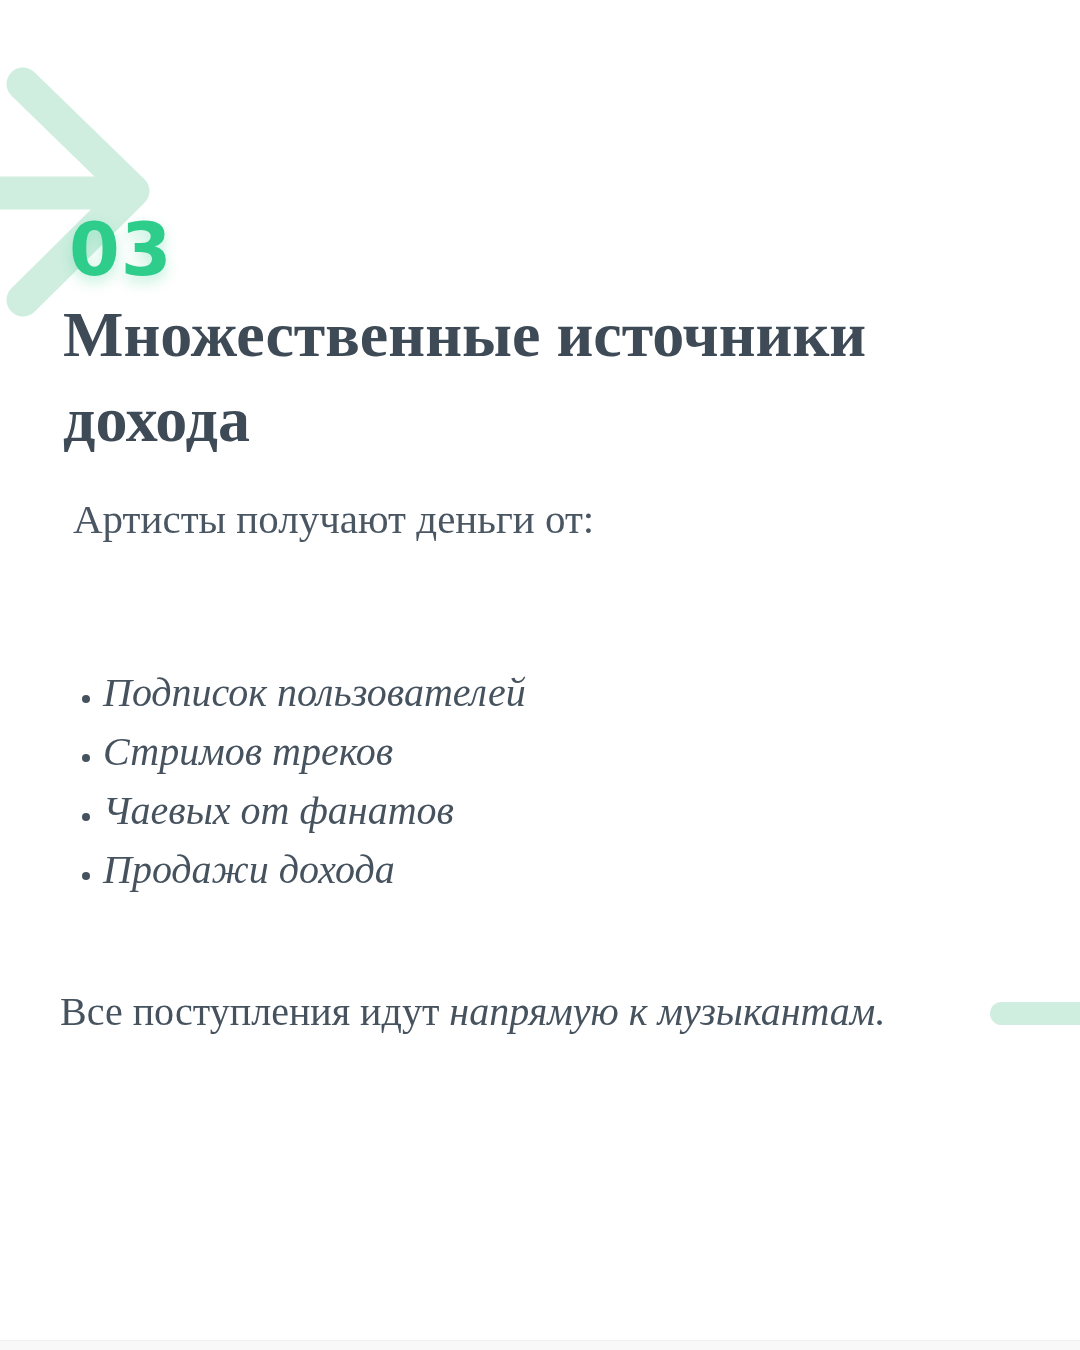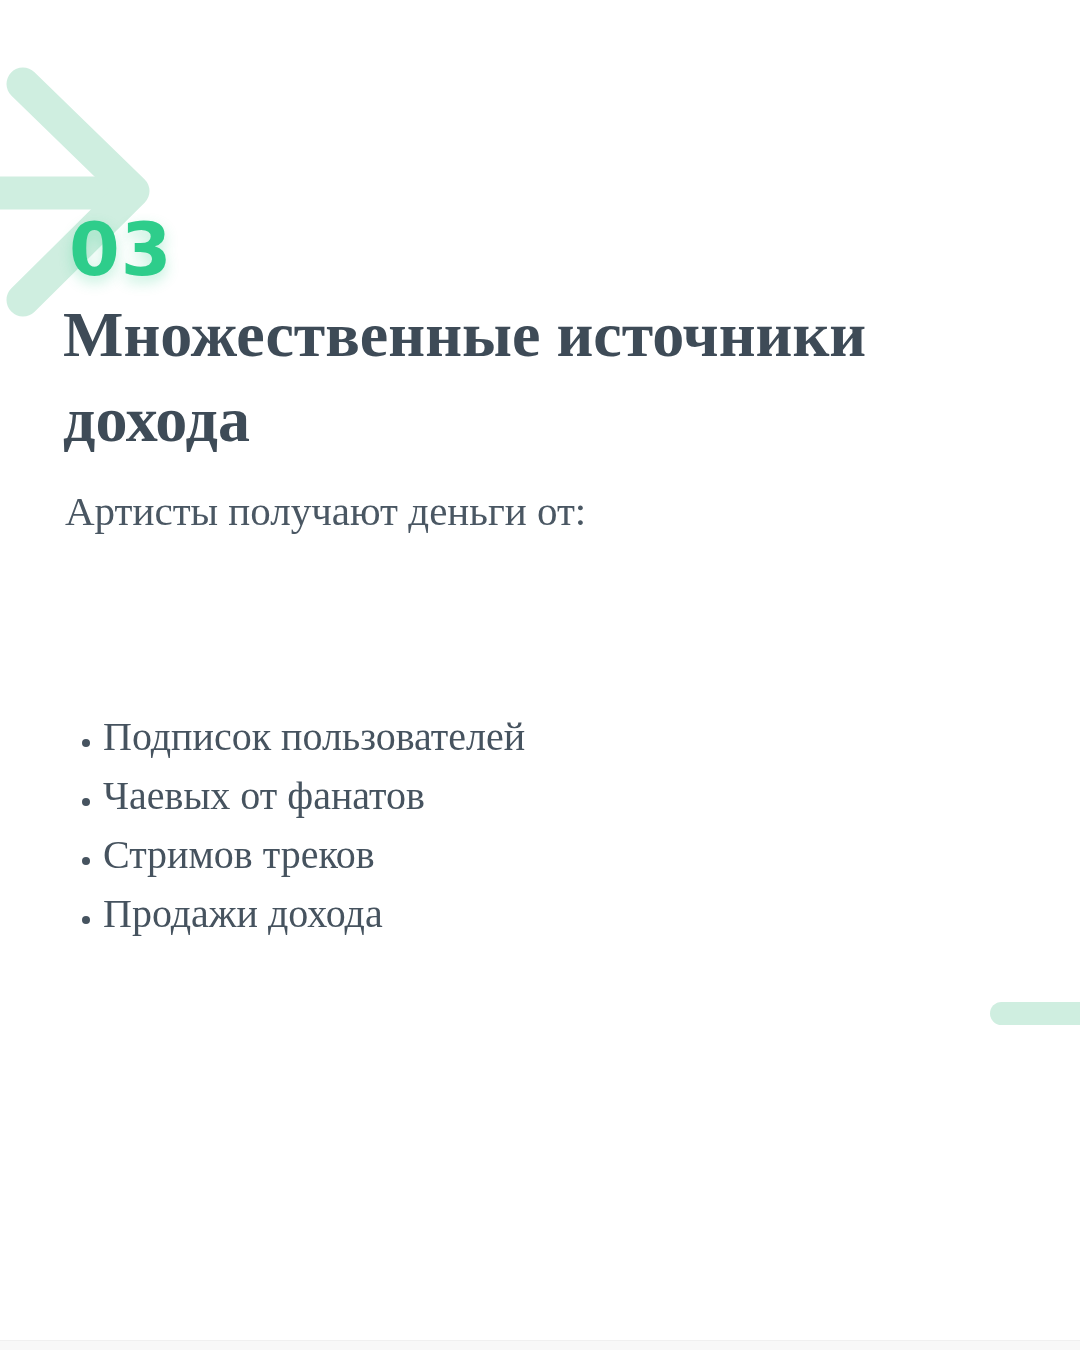--- a/index.html
+++ b/index.html
@@ -54,36 +54,37 @@
     line-height: 85px;
     color: #3e4b57;
     z-index: 2;
   }
 
   
   .subtitle {
     position: absolute;
     left: 61px;
     top: 483px;
-    margin: 4px;
+    margin: 12px;
     font-size: 41px;
     line-height: 1.2;
     color: #4a5763;
   }
 
   
   .bullet-list {
     position: absolute;
     left: 60px;
-    top: 707px;
+    top: 663px;
     margin: 0;
     padding: 0;
     list-style: none;
     font-size: 40px;
     color: #46535f;
+    font-style: italic;
   }
   .bullet-list li {
     position: relative;
     padding-left: 43px;
     line-height: 59px;
   }
   .bullet-list li::before {
     content: "";
     position: absolute;
     left: 22px;
@@ -144,23 +145,24 @@
   </div>
 
   <div class="slide-number">03</div>
 
   <h1 class="page-title">Множественные источники дохода</h1>
 
   <p class="subtitle">Артисты получают деньги от:</p>
 
   <ul class="bullet-list">
     <li>Подписок пользователей</li>
+    <li>Стримов треков</li>
     <li>Чаевых от фанатов</li>
-    <li>Стримов треков</li>
     <li>Продажи дохода</li>
   </ul>
 
+  <p class="footer-text"><span>Все поступления идут </span><span class="em">напрямую к музыкантам.</span></p>
 
   <div class="accent-bar"></div>
 
   <div class="bottom-strip"></div>
 
 </div>
 
 </body></html>

